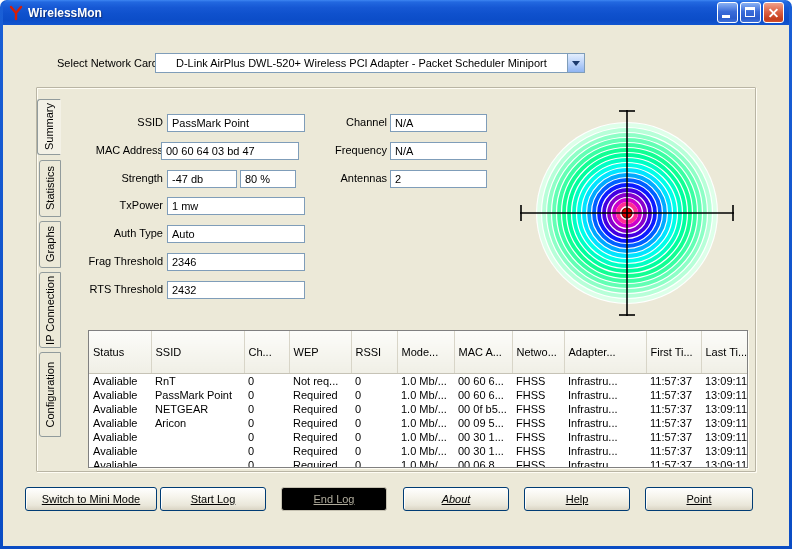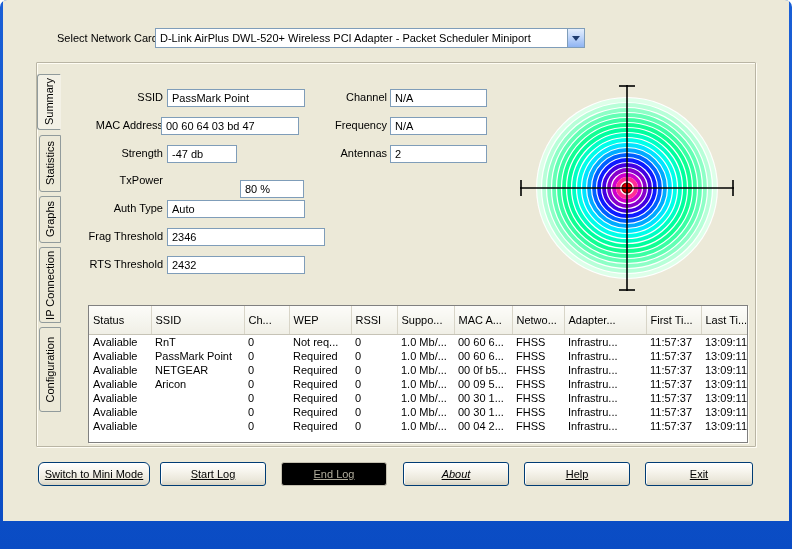--- a/index.html
+++ b/index.html
@@ -20,21 +20,21 @@
   .glyph-max{position:absolute;left:4px;top:4px;width:10px;height:10px;border:1px solid #fff;border-top:3px solid #fff;}
   .glyph-x{position:absolute;inset:0;}
   .glyph-x::before,.glyph-x::after{content:'';position:absolute;left:4px;top:9px;width:11px;height:2px;background:#fff;}
   .glyph-x::before{transform:rotate(45deg);} .glyph-x::after{transform:rotate(-45deg);}
 
   .client{position:relative;height:521px;background:#ece9d8;overflow:hidden;}
 
   .nc-label{position:absolute;left:54px;top:32px;}
   .combo{position:absolute;left:152px;top:28px;width:430px;height:20px;background:#fff;
          border:1px solid #7f9db9;display:flex;align-items:center;}
-  .combo-text{flex:1;padding:0 4px;white-space:nowrap;overflow:hidden;}
+  .combo-text{flex:1;padding:0 20px;white-space:nowrap;overflow:hidden;}
   .combo-arrow{width:17px;height:18px;display:flex;align-items:center;justify-content:center;
                background:linear-gradient(180deg,#e3eefd 0%,#c0d6fa 45%,#8fb4f2 100%);border-left:1px solid #7f9db9;}
   .combo-arrow i{width:0;height:0;border-left:4px solid transparent;border-right:4px solid transparent;border-top:5px solid #1c3a6e;}
 
   .groupframe{position:absolute;left:33px;top:62px;width:720px;height:385px;
               border:1px solid #b9b5a4;border-radius:1px;
               box-shadow:inset 1px 1px 0 #fffdf4, 1px 1px 0 #fffdf4;}
 
   .tab{position:absolute;left:36px;width:22px;background:#ece9d8;border:1px solid #919b9c;
        border-radius:3px 0 0 3px;display:flex;align-items:center;justify-content:center;}
@@ -44,39 +44,58 @@
   .flabel{position:absolute;width:104px;text-align:right;}
   .fbox{position:absolute;height:18px;background:#fff;border:1px solid #7f9db9;padding:2px 4px;
         white-space:nowrap;overflow:hidden;}
 
   .radar{position:absolute;left:514px;top:78px;}
 
   .lv{position:absolute;left:85px;top:305px;width:660px;height:138px;background:#fff;
       border:1px solid #808080;box-shadow:1px 1px 0 #fffdf4;overflow:hidden;}
   .lv table{border-collapse:collapse;table-layout:fixed;width:660px;}
   .lv th{background:linear-gradient(180deg,#fcfcf9,#f0efe6);border-right:1px solid #d8d5c8;
-         border-bottom:1px solid #c6c3b6;font-weight:normal;text-align:left;padding:8px 4px;height:15px;
+         border-bottom:1px solid #c6c3b6;font-weight:normal;text-align:left;padding:15px 4px;height:15px;
          white-space:nowrap;overflow:hidden;}
   .lv td{padding:0 4px;height:14px;white-space:nowrap;overflow:hidden;}
   .lv th:nth-child(1){width:62px}.lv th:nth-child(2){width:93px}.lv th:nth-child(3){width:45px}
   .lv th:nth-child(4){width:62px}.lv th:nth-child(5){width:46px}.lv th:nth-child(6){width:57px}
   .lv th:nth-child(7){width:58px}.lv th:nth-child(8){width:52px}.lv th:nth-child(9){width:82px}
   .lv th:nth-child(10){width:55px}.lv th:nth-child(11){width:48px}
 
   .xpbtn{position:absolute;top:462px;height:24px;border:1px solid #003c74;border-radius:3px;
          background:linear-gradient(180deg,#ffffff 0%,#f6f4ec 40%,#eae7da 78%,#d9d4c4 100%);
          display:flex;align-items:center;justify-content:center;font-size:11px;
          box-shadow:inset 1px 1px 0 rgba(255,255,255,.9);}
   .xpbtn span{text-decoration:underline;}
   .xpbtn.disabled{border-color:#c5c1b1;background:#000000;color:#b0ac9c;box-shadow:none;}
 </style>
 </head>
 <body>
 
 <div class="window">
+  <div class="titlebar">
+    <span class="app-icon">
+      <svg width="16" height="16" viewBox="0 0 16 16">
+        <path d="M3 2 L8 8 M13 2 L8 8 M8 8 L8 14" stroke="#d81e05" stroke-width="2.4" fill="none" stroke-linecap="round"></path>
+      </svg>
+    </span>
+    <span class="title-text">WirelessMon</span>
+    <div class="win-controls">
+      <div class="winbtn min">
+          <span class="glyph-min"></span>
+        </div>
+      <div class="winbtn max">
+          <span class="glyph-max"></span>
+        </div>
+      <div class="winbtn close">
+          <span class="glyph-x"></span>
+        </div>
+    </div>
+  </div>
 
   <div class="client">
 
     <label class="nc-label">Select Network Card</label>
     <div class="combo">
       <span class="combo-text">D-Link AirPlus DWL-520+ Wireless PCI Adapter - Packet Scheduler Miniport</span>
       <span class="combo-arrow">
           <i></i>
         </span>
     </div>
@@ -100,29 +119,30 @@
       </div>
 
     <span class="flabel" style="left:56px;top:91px;">SSID</span>
     <div class="fbox" style="left:164px;top:89px;width:138px;">PassMark Point</div>
 
     <span class="flabel" style="left:56px;top:119px;">MAC Address</span>
     <div class="fbox" style="left:158px;top:117px;width:138px;">00 60 64 03 bd 47</div>
 
     <span class="flabel" style="left:56px;top:147px;">Strength</span>
     <div class="fbox" style="left:164px;top:145px;width:70px;">-47 db</div>
-    <div class="fbox" style="left:237px;top:145px;width:64px;margin-top:35px;">80 %</div>
+    <div class="fbox" style="left:237px;top:145px;width:56px;">80 %</div>
 
     <span class="flabel" style="left:56px;top:174px;">TxPower</span>
+    <div class="fbox" style="left:164px;top:172px;width:138px;">1 mw</div>
 
     <span class="flabel" style="left:56px;top:202px;">Auth Type</span>
     <div class="fbox" style="left:164px;top:200px;width:138px;">Auto</div>
 
     <span class="flabel" style="left:56px;top:230px;">Frag Threshold</span>
-    <div class="fbox" style="left:164px;top:228px;width:158px;">2346</div>
+    <div class="fbox" style="left:164px;top:228px;width:138px;">2346</div>
 
     <span class="flabel" style="left:56px;top:258px;">RTS Threshold</span>
     <div class="fbox" style="left:164px;top:256px;width:138px;">2432</div>
 
     <span class="flabel" style="left:300px;top:91px;width:84px;">Channel</span>
     <div class="fbox" style="left:387px;top:89px;width:97px;">N/A</div>
 
     <span class="flabel" style="left:300px;top:119px;width:84px;">Frequency</span>
     <div class="fbox" style="left:387px;top:117px;width:97px;">N/A</div>
 
@@ -163,21 +183,21 @@
 
     <div class="lv">
       <table>
         <thead>
             <tr>
               <th>Status</th>
               <th>SSID</th>
               <th>Ch...</th>
               <th>WEP</th>
               <th>RSSI</th>
-              <th>Suppo...</th>
+              <th>Mode...</th>
               <th>MAC A...</th>
               <th>Netwo...</th>
               <th>Adapter...</th>
               <th>First Ti...</th>
               <th>Last Ti...</th>
             </tr>
           </thead>
         <tbody>
             <tr>
               <td>Avaliable</td>
@@ -257,43 +277,43 @@
               <td>11:57:37</td>
               <td>13:09:11</td>
             </tr>
             <tr>
               <td>Avaliable</td>
               <td></td>
               <td>0</td>
               <td>Required</td>
               <td>0</td>
               <td>1.0 Mb/...</td>
-              <td>00 04 2...</td>
+              <td>00 06 8...</td>
               <td>FHSS</td>
               <td>Infrastru...</td>
               <td>11:57:37</td>
               <td>13:09:11</td>
             </tr>
           </tbody>
       </table>
     </div>
 
-    <div class="xpbtn" style="left:35px;width:112px;border-radius:6px;">
+    <div class="xpbtn" style="left:22px;width:132px;">
         <span>Switch to Mini Mode</span>
       </div>
     <div class="xpbtn" style="left:157px;width:106px;">
         <span>Start Log</span>
       </div>
     <div class="xpbtn disabled" style="left:278px;width:106px;">
         <span>End Log</span>
       </div>
     <div class="xpbtn" style="left:400px;width:106px;font-style:italic;">
         <span>About</span>
       </div>
     <div class="xpbtn" style="left:521px;width:106px;">
         <span>Help</span>
       </div>
     <div class="xpbtn" style="left:642px;width:108px;">
-        <span>Exit</span>
+        <span>Point</span>
       </div>
 
   </div>
 </div>
 
 </body></html>

